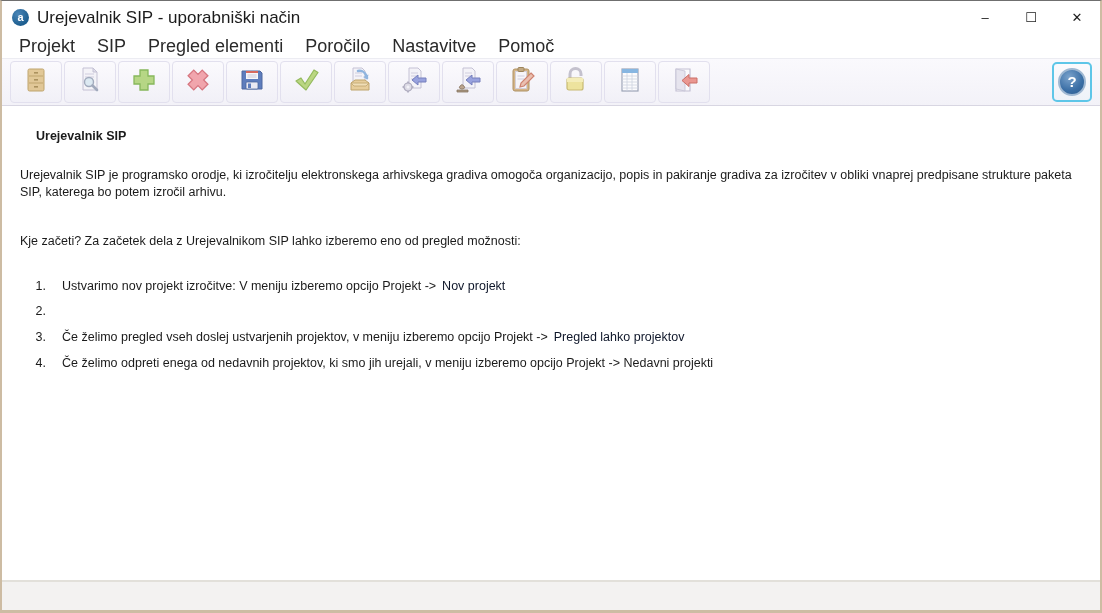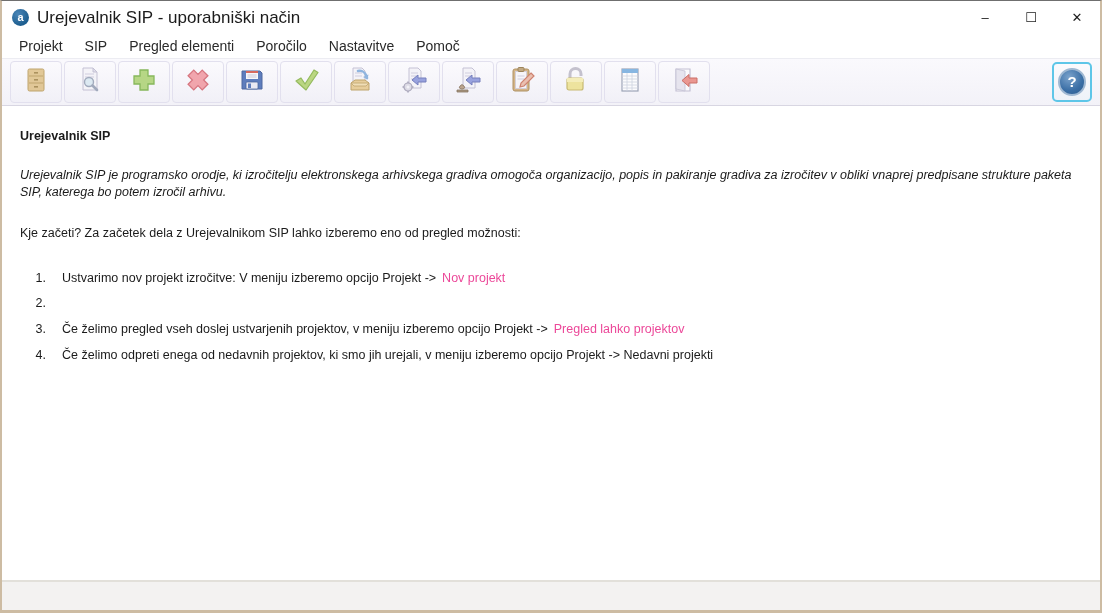--- a/index.html
+++ b/index.html
@@ -24,21 +24,21 @@
     color:#fff; font-size:11px; font-weight:bold; line-height:17px; text-align:center;
     margin-right:8px; flex:0 0 auto;
   }
   .title-text { font-size:17px; color:#1b1b1b; }
   .win-controls { margin-left:auto; display:flex; height:100%; }
   .win-btn { width:46px; height:100%; display:flex; align-items:center; justify-content:center;
     font-size:13px; color:#1b1b1b; cursor:default; }
   
   .menubar { height:25px; background:#fff; display:flex; align-items:center; padding-left:6px;
     border-bottom:1px solid #ececf2; flex:0 0 auto; }
-  .menu-item { font-size:14px; color:#2a2a2a; padding:4px 11px; cursor:default; }
+  .menu-item { font-size:18px; color:#2a2a2a; padding:4px 11px; cursor:default; }
   
   .toolbar { height:47px; background:linear-gradient(#faf9fd,#f3f2f8); display:flex; align-items:center;
     padding:0 8px; border-bottom:1px solid #d8d6e2; flex:0 0 auto; }
   .tb-btn {
     width:52px; height:42px; margin-right:2px; border:1px solid #e2e0ee; border-radius:4px;
     background:linear-gradient(#fbfafd,#f1f0f7);
     display:flex; align-items:center; justify-content:center; cursor:default;
   }
   .tb-btn svg { opacity:.82; }
   .help-btn {
@@ -47,27 +47,27 @@
     display:flex; align-items:center; justify-content:center; cursor:default;
   }
   .help-circle {
     width:28px; height:28px; border-radius:50%;
     background:radial-gradient(circle at 38% 30%, #7ba3cc, #3a6ea5 60%, #2c5a8c);
     border:2px solid #9fb8d2;
     color:#fff; font-size:15px; font-weight:bold; line-height:24px; text-align:center;
   }
   
   .content { flex:1 1 auto; background:#fff; padding:22px 20px 0 18px; font-size:12.5px; line-height:1.35; overflow:hidden; }
-  .content h1 { font-size:12.5px; font-weight:bold; color:#1b1b1b; margin-bottom:22px; }
-  .intro { margin-bottom:24px; max-width:1060px;font-style:italic; }
+  .content h1 { font-size:12.5px; font-weight:bold; color:#1b1b1b; margin-bottom:22px;margin-left:16px; }
+  .intro { margin-bottom:32px; max-width:1060px; }
   .question { margin-bottom:28px; }
   .steps { }
   .step { display:flex; margin-bottom:9px; }
   .step-num { width:26px; flex:0 0 auto; text-align:right; margin-right:16px; }
-  .step-link { color:#ec4899; text-decoration:none; margin-left:6px; cursor:pointer; }
+  .step-link { color:#0f172a; text-decoration:none; margin-left:6px; cursor:pointer; }
   .step-link:empty { margin-left:0; }
   
   .statusbar { height:30px; background:#f3f2f1; border-top:2px solid #e2e0da; flex:0 0 auto; }
 </style>
 </head>
 <body>
 
 <div class="window">
 
   <div class="titlebar">

